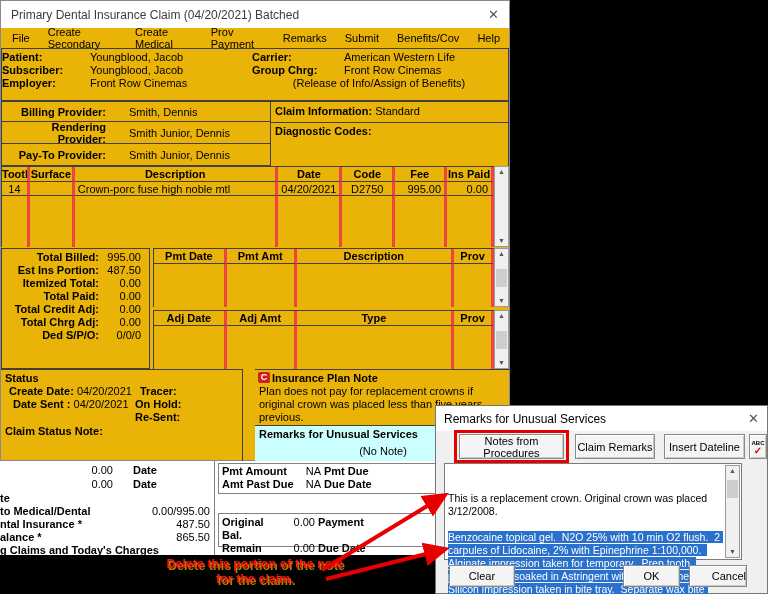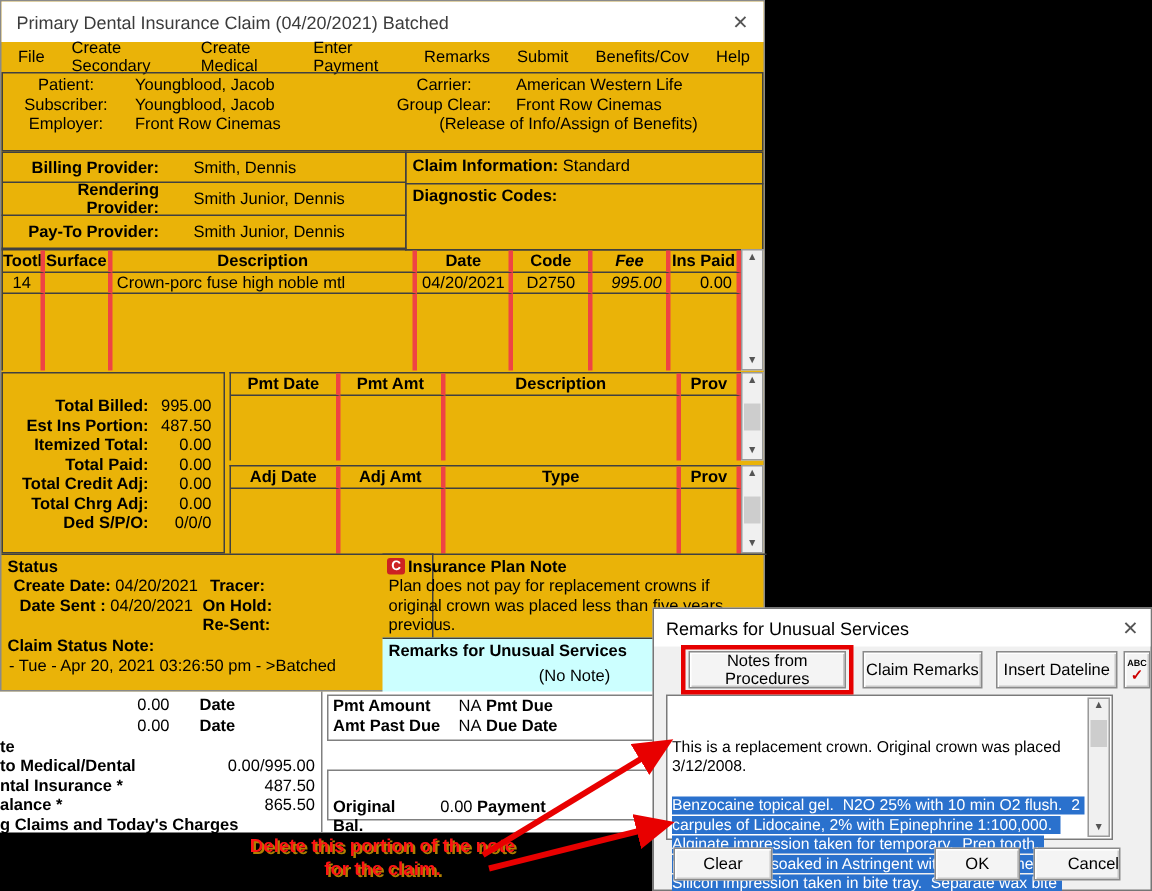--- a/index.html
+++ b/index.html
@@ -27,21 +27,21 @@
   .menubar { height:20px; display:flex; align-items:center; padding-left:2px; }
   .menubar span { padding:0 9px; }
 
   .patient-box {
     left:0; top:47px; width:508px; height:53px;
     border:1px solid #404040; display:flex; padding-top:2px;
   }
   .pcol-left { width:250px; }
   .pcol-right { width:254px; }
   .prow { display:flex; line-height:13px; }
-  .prow .lbl { width:84px; text-align:center; font-weight:normal; }
+  .prow .lbl { width:84px; text-align:left; font-weight:bold; }
   .prow .val { padding-left:4px; white-space:nowrap; }
   .pcol-right .lbl { width:88px; }
   .center-line { text-align:center; line-height:13px; }
 
   .prov-table { left:0; top:100px; width:270px; height:65px; }
   .prov-row {
     height:22px; border:1px solid #404040; border-top:none;
     display:flex; align-items:center;
   }
   .prov-row:first-child { border-top:1px solid #404040; height:21px; }
@@ -57,64 +57,64 @@
   }
 
   
   .proc-table { left:0; top:165px; width:493px; height:81px; border-top:1px solid #404040; border-left:1px solid #404040; display:flex; flex-direction:column; }
   .trow { display:flex; }
   .tcell { border-right:3px solid #ef4444; border-bottom:1px solid #404040; overflow:hidden; white-space:nowrap; padding-top:1px; }
   .hrow .tcell { font-weight:bold; text-align:center; height:15px; }
   .drow .tcell { height:14px; }
   .frow { flex:1; }
   .frow .tcell { border-bottom:none; height:100%; }
-  .c-tooth{width:28px;} .c-surf{width:45px;} .c-desc{width:204px;} .c-date{width:64px;} .c-code{width:53px;} .c-fee{width:52px;font-style:italic;} .c-ins{width:47px;}
+  .c-tooth{width:28px;} .c-surf{width:45px;} .c-desc{width:204px;} .c-date{width:64px;} .c-code{width:53px;} .c-fee{width:52px;} .c-ins{width:47px;}
   .al-c{text-align:center;} .al-l{text-align:left;padding-left:3px;} .al-r{text-align:right;padding-right:3px;}
 
   .vscroll {
     width:15px; background:#f0f0f0; border:1px solid #9a9a9a;
     display:flex; flex-direction:column; align-items:center;
     font-size:7px; color:#555; justify-content:space-between;
   }
   .vscroll .thumb { width:11px; height:18px; background:#cdcdcd; }
   .vscroll span { line-height:10px; }
 
   
-  .totals-box { left:0; top:247px; width:149px; height:121px; border:1px solid #404040; padding-top:16px; }
+  .totals-box { left:0; top:247px; width:149px; height:121px; border:1px solid #404040; padding-top:2px; }
   .totrow { display:flex; line-height:13px; }
   .totrow .lbl { width:97px; text-align:right; font-weight:bold; white-space:nowrap; }
   .totrow .val { flex:1; text-align:right; padding-right:8px; }
 
   .mini-table { display:flex; flex-direction:column; border-top:1px solid #404040; border-left:1px solid #404040; }
   .pay-table { left:152px; top:247px; width:341px; height:59px; }
   .adj-table { left:152px; top:309px; width:341px; height:59px; }
   .m-c1{width:73px;} .m-c2{width:70px;} .m-c3{width:158px;} .m-c4{width:40px;}
 
   
-  .status-box { left:0; top:368px; width:288px; height:93px; border-top:1px solid #404040; border-right:1px solid #404040; }
+  .status-box { left:0; top:368px; width:242px; height:93px; border-top:1px solid #404040; border-right:1px solid #404040; }
   .srow { position:absolute; white-space:nowrap; }
   .ins-note { left:254px; top:368px; width:256px; height:56px; border-top:1px solid #404040; }
   .note-icon {
     position:absolute; left:3px; top:2px; width:12px; height:11px;
     background:#cc2222; color:#fff; font-size:9px; font-weight:bold;
     text-align:center; line-height:11px; border-radius:2px;
   }
   .remarks-sec { left:254px; top:424px; width:256px; height:37px; background:#ccffff; border-top:1px solid #404040; }
 
   
   #ledger { left:0; top:461px; width:510px; height:94px; background:#fff; }
   .led-divider { position:absolute; left:214px; top:0; height:94px; border-left:1px solid #808080; }
   .ledrow { position:absolute; white-space:nowrap; }
   .led-val { position:absolute; text-align:right; }
   .pp-box { position:absolute; left:218px; top:2px; width:226px; height:31px; border:1px solid #808080; padding-top:1px; }
   .pp-row { display:grid; grid-template-columns:84px 18px auto; line-height:13px; }
   .pp-row .v { text-align:right; }
   .pp-row .l2 { padding-left:4px; }
   .fd-bar { position:absolute; left:218px; top:36px; width:226px; height:15px; background:#d9d9d9; text-align:center; font-weight:bold; font-size:10.5px; line-height:15px; }
-  .fd-box { position:absolute; left:218px; top:52px; width:226px; height:34px; border:1px solid #808080; padding-top:18px; }
+  .fd-box { position:absolute; left:218px; top:52px; width:226px; height:34px; border:1px solid #808080; padding-top:2px; }
   .fd-row { display:grid; grid-template-columns:64px 32px auto; line-height:13px; }
   .fd-row .v { text-align:right; }
   .fd-row .l2 { padding-left:5px; }
   .pp-box .b, .fd-box .b { padding-left:3px; }
 
   
   #remarks-dialog {
     left:435px; top:405px; width:333px; height:189px;
     background:#f0f0f0; border:1px solid #767676; z-index:20;
   }
@@ -157,21 +157,21 @@
 
   <div class="titlebar">
     <span>Primary Dental Insurance Claim (04/20/2021) Batched</span>
     <span class="close">✕</span>
   </div>
 
   <div class="menubar">
     <span>File</span>
     <span>Create Secondary</span>
     <span>Create Medical</span>
-    <span>Enter Payment</span>
+    <span>Prov Payment</span>
     <span>Remarks</span>
     <span>Submit</span>
     <span>Benefits/Cov</span>
     <span>Help</span>
   </div>
 
   <div class="patient-box abs">
     <div class="pcol-left">
       <div class="prow">
           <span class="lbl">Patient:</span>
@@ -185,21 +185,21 @@
           <span class="lbl">Employer:</span>
           <span class="val">Front Row Cinemas</span>
         </div>
     </div>
     <div class="pcol-right">
       <div class="prow">
           <span class="lbl">Carrier:</span>
           <span class="val">American Western Life</span>
         </div>
       <div class="prow">
-          <span class="lbl">Group Clear:</span>
+          <span class="lbl">Group Chrg:</span>
           <span class="val">Front Row Cinemas</span>
         </div>
       <div class="center-line">(Release of Info/Assign of Benefits)</div>
     </div>
   </div>
 
   <div class="prov-table abs">
     <div class="prov-row">
         <span class="lbl">Billing Provider:</span>
         <span class="val">Smith, Dennis</span>
@@ -328,21 +328,20 @@
   </div>
 
   <div class="status-box abs">
     <div class="srow b" style="left:4px; top:2px;">Status</div>
     <div class="srow" style="left:8px; top:15px;"><span class="b">Create Date:</span> <span>04/20/2021</span></div>
     <div class="srow b" style="left:139px; top:15px;">Tracer:</div>
     <div class="srow" style="left:12px; top:28px;"><span class="b">Date Sent :</span> <span>04/20/2021</span></div>
     <div class="srow b" style="left:134px; top:28px;">On Hold:</div>
     <div class="srow b" style="left:134px; top:41px;">Re-Sent:</div>
     <div class="srow b" style="left:4px; top:55px;">Claim Status Note:</div>
-    <div class="srow" style="left:5px; top:68px;">- Tue - Apr 20, 2021 03:26:50 pm - &gt;Batched</div>
   </div>
 
   <div class="ins-note abs">
     <div class="note-icon">C</div>
     <div class="srow b" style="left:17px; top:2px;">Insurance Plan Note</div>
     <div style="position:absolute; left:4px; top:15px; width:248px; line-height:13px;">Plan does not pay for replacement crowns if original crown was placed less than five years previous.</div>
   </div>
 
   <div class="remarks-sec abs">
     <div class="srow b" style="left:4px; top:2px;">Remarks for Unusual Services</div>

